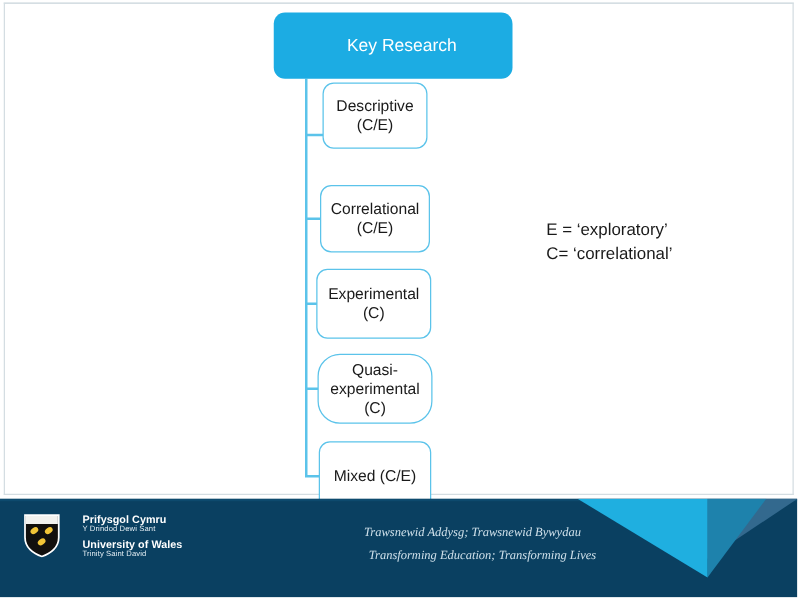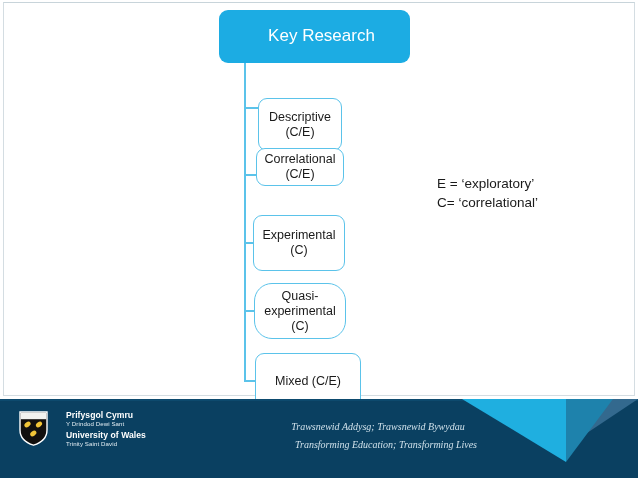--- a/index.html
+++ b/index.html
@@ -41,21 +41,21 @@
   }
   .title-box {
     position: absolute;
     left: 219px;
     top: 10px;
     width: 191px;
     height: 53px;
     background: #1CACE3;
     border-radius: 9px;
     color: #ffffff;
-    font-size: 17px;
+    font-size: 14px;
     line-height: 24px;
     text-align: center;
     display: flex;
     align-items: center;
     justify-content: center;
     box-sizing: border-box;
     padding: 2px 6px 4px 20px;
   }
   .title-box .t-line { display: block; }
 
@@ -69,25 +69,25 @@
     align-items: center;
     justify-content: center;
     text-align: center;
     color: #1a1a1a;
     font-size: 12.5px;
     line-height: 15px;
     padding: 2px 4px;
   }
   .node .n-line { display: block; }
 
-  .node-1 { left: 258px; top: 98px;  width: 84px; height: 53px; text-align: center; }
-  .node-2 { left: 256px; top: 148px; width: 88px; height: 38px; }
+  .node-1 { left: 258px; top: 66px;  width: 84px; height: 53px; text-align: center; }
+  .node-2 { left: 256px; top: 148px; width: 88px; height: 54px; }
   .node-3 { left: 253px; top: 215px; width: 92px; height: 56px; }
   .node-4 { left: 254px; top: 283px; width: 92px; height: 56px; border-radius: 18px; }
-  .node-5 { left: 255px; top: 353px; width: 106px; height: 56px; }
+  .node-5 { left: 255px; top: 353px; width: 90px; height: 56px; }
 
   .trunk {
     position: absolute;
     left: 244px;
     top: 63px;
     width: 2.4px;
     height: 318px;
     background: #5bc3ea;
   }
   .stub {

